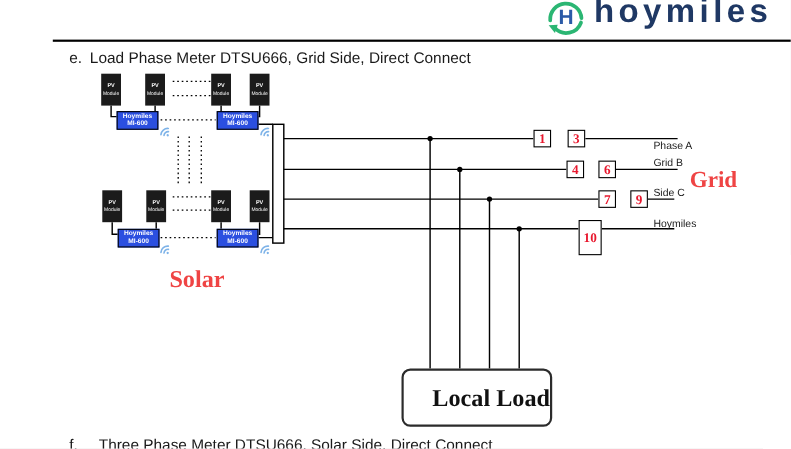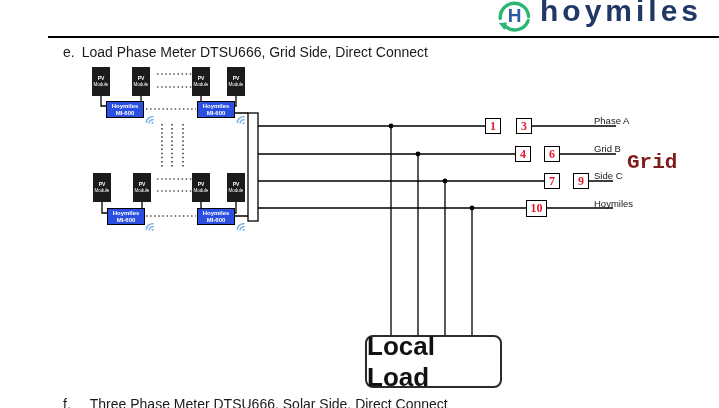--- a/index.html
+++ b/index.html
@@ -42,30 +42,30 @@
   }
   .mi .l1 { font-size:6px; font-weight:bold; }
   .mi .l2 { font-size:6px; font-weight:bold; }
   .wifi { position:absolute; width:14px; height:14px; z-index:3; }
   .term {
     position:absolute; width:16px; height:16px; background:#fff; border:1.2px solid #000;
     color:var(--terminal-red,#e8182e); font-family:"Liberation Serif", serif;
     font-weight:bold; font-size:12px; display:flex; align-items:center; justify-content:center;
     z-index:2;
   }
-  .term.wide { width:21px; height:17px; }
+  .term.wide { width:21px; height:32px; }
   .phase-label { position:absolute; font-size:9.5px; color:#1a1a1a; z-index:2; background:transparent; }
-  .big-serif { position:absolute; font-family:Liberation Mono, monospace; font-weight:bold; color:#7f1d1d; z-index:2; }
+  .big-serif { position:absolute; font-family:Liberation Serif, serif; font-weight:bold; color:#ef4444; z-index:2; }
   #grid-label  { left:627px; top:151px; font-size:21px; }
   #solar-label { left:154px; top:241px; font-size:22px; }
   .local-load {
     position:absolute; left:365px; top:335px; width:137px; height:53px;
     border:2px solid #2b2b2b; border-radius:8px; background:#fff;
-    display:flex; align-items:center; justify-content:flex-start;
-    font-family:Liberation Sans, sans-serif; font-weight:bold; font-size:26px; z-index:2;
+    display:flex; align-items:center; justify-content:flex-end;
+    font-family:Liberation Serif, serif; font-weight:bold; font-size:22px; z-index:2;
   }
 </style>
 </head>
 <body>
 
 <div class="page">
 
   <svg class="logo-mark" viewBox="0 0 40 37">
     <path d="M5.2 20.5 A14.2 14.2 0 1 1 33.6 18.5" fill="none" stroke="#2bb673" stroke-width="3.4" stroke-linecap="round"></path>
     <path d="M33.2 22.5 A14.2 14.2 0 0 1 9.5 27.5" fill="none" stroke="#2bb673" stroke-width="3.4" stroke-linecap="round"></path>
@@ -182,26 +182,27 @@
   </svg>
 
   <div class="term" style="left:485px;top:118px">1</div>
   <div class="term" style="left:516px;top:118px">3</div>
   <div class="term" style="left:515px;top:146px">4</div>
   <div class="term" style="left:544px;top:146px">6</div>
   <div class="term" style="left:544px;top:173px">7</div>
   <div class="term" style="left:573px;top:173px">9</div>
   <div class="term wide" style="left:526px;top:200px">10</div>
 
-  <div class="phase-label" style="left:594px;top:115px">Phase A</div>
+  <div class="phase-label" style="left:594px;top:127px">Phase A</div>
   <div class="phase-label" style="left:594px;top:143px">Grid B</div>
   <div class="phase-label" style="left:594px;top:170px">Side C</div>
   <div class="phase-label" style="left:594px;top:198px">Hoymiles</div>
 
   <div class="big-serif" id="grid-label">Grid</div>
+  <div class="big-serif" id="solar-label">Solar</div>
 
   <div class="local-load">
     <span>Local Load</span>
   </div>
 
   <div class="next-title">
     <span class="idx">f.</span>
     <span>Three Phase Meter DTSU666, Solar Side, Direct Connect</span>
   </div>
 

